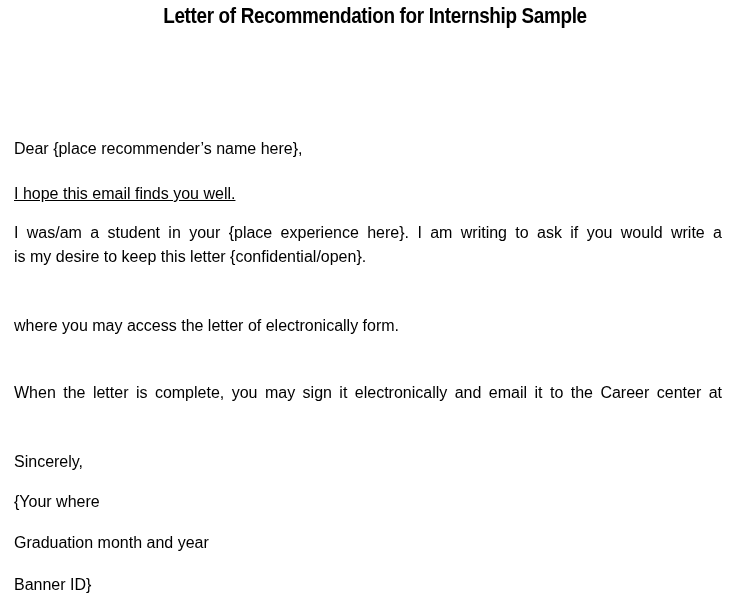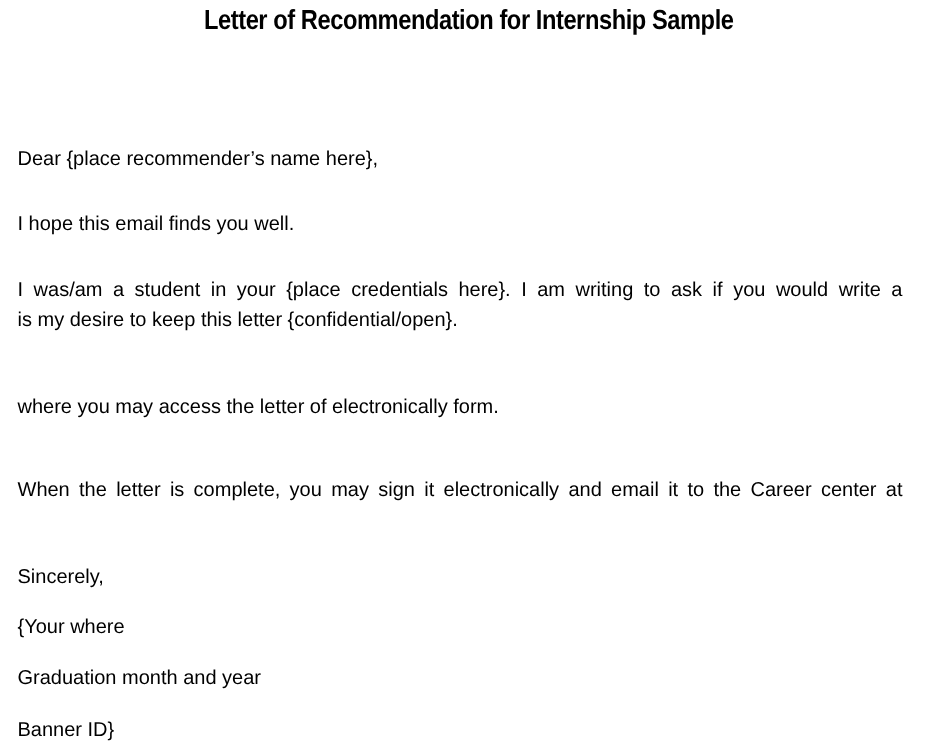--- a/index.html
+++ b/index.html
@@ -55,28 +55,28 @@
     }
     .para .row.last {
       text-align-last: left;
     }
   </style>
 </head>
 <body>
 
 <h1 class="title">Letter of Recommendation for Internship Sample</h1>
 
-<p class="line" style="top:116px;text-align:right;">Dear {place recommender’s name here},</p>
+<p class="line" style="top:137px;text-align:right;">Dear {place recommender’s name here},</p>
 
-<div class="para" style="top:168px;">
+<div class="para" style="top:182px;text-decoration:underline;">
   <span class="row last">I hope this email finds you well.</span>
 </div>
 
 <div class="para" style="top:221px;">
-  <span class="row">I was/am a student in your {place credentials here}. I am writing to ask if you would write a</span>
+  <span class="row">I was/am a student in your {place experience here}. I am writing to ask if you would write a</span>
   <span class="row last">is my desire to keep this letter {confidential/open}.</span>
 </div>
 
 <div class="para" style="top:314px;">
   <span class="row last">where you may access the letter of electronically form.</span>
 </div>
 
 <div class="para" style="top:381px;">
   <span class="row">When the letter is complete, you may sign it electronically and email it to the Career center at</span>
 </div>

